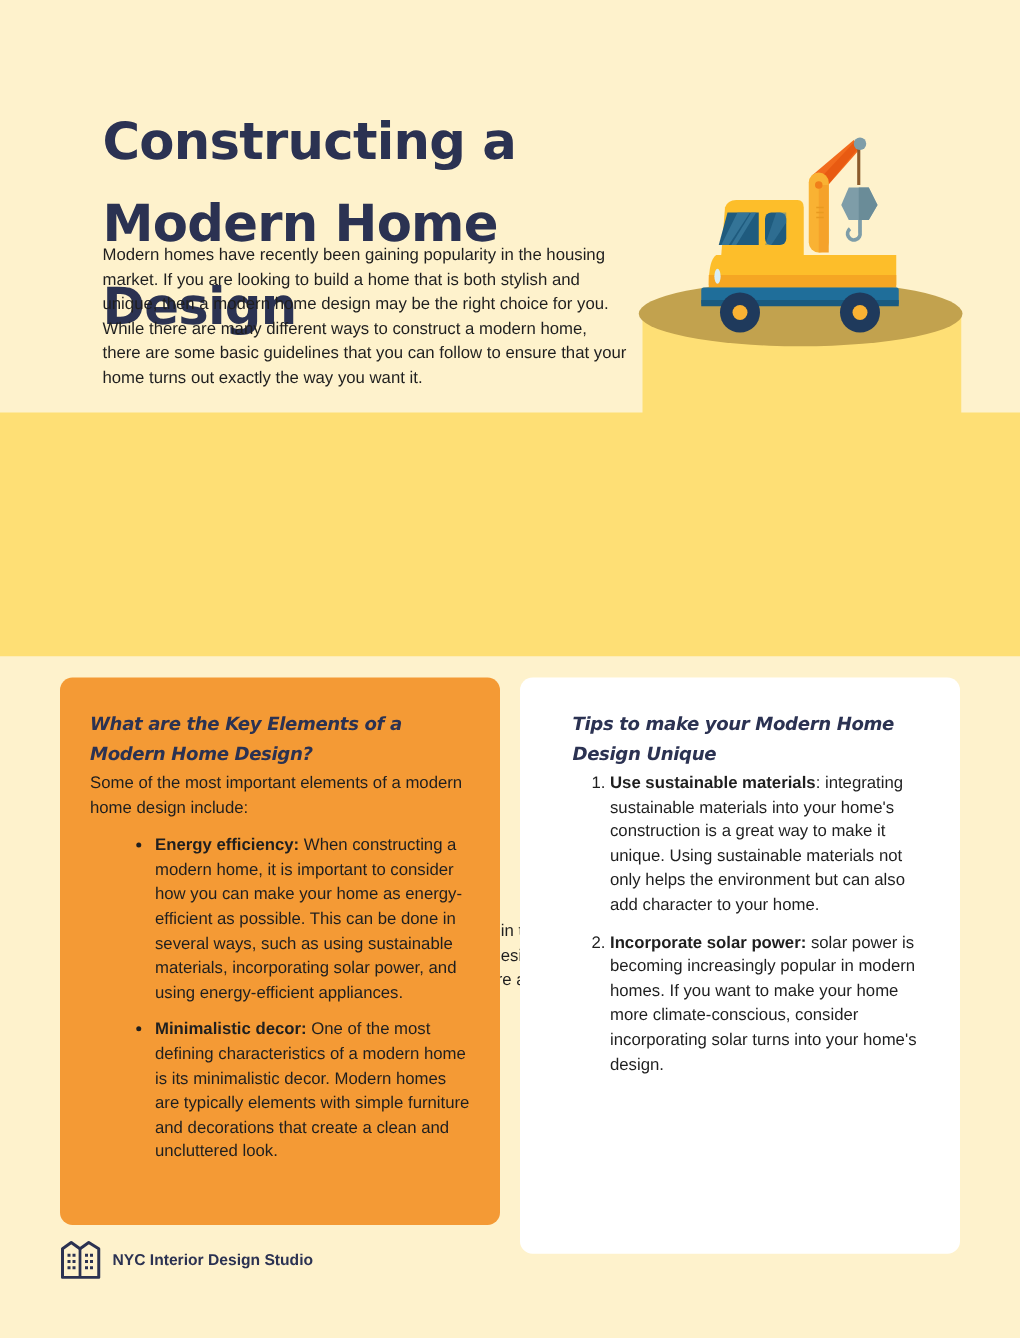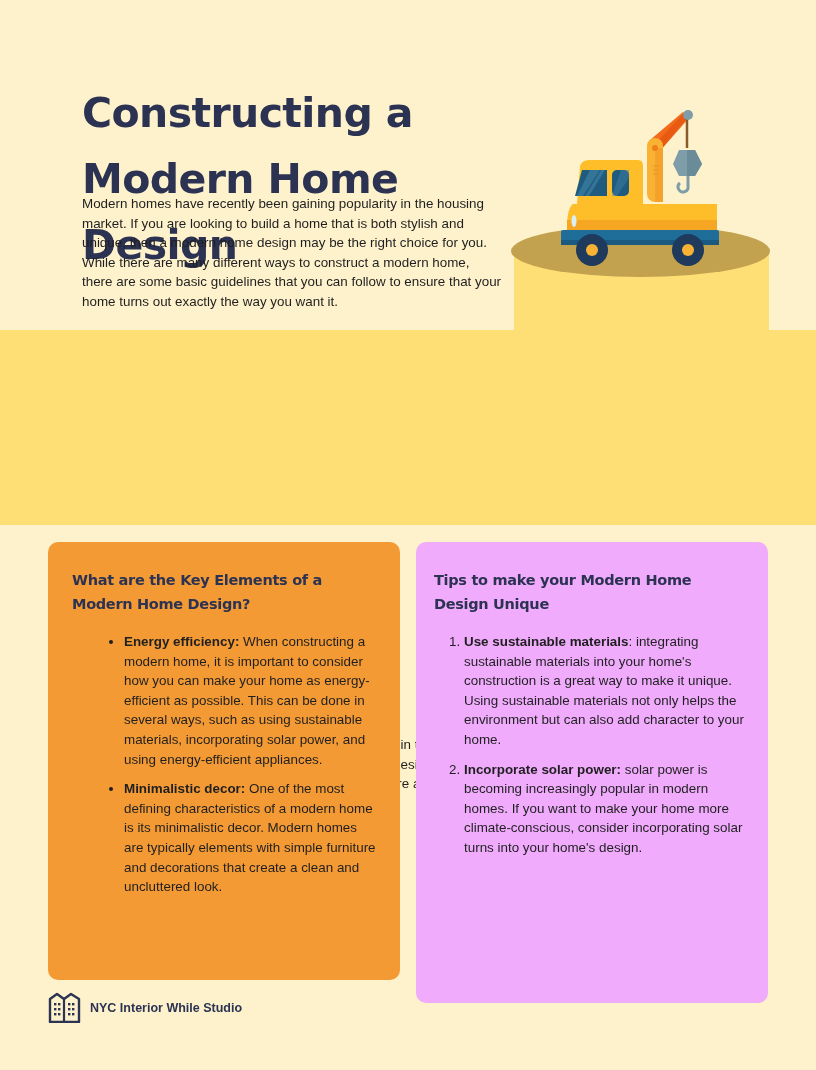--- a/index.html
+++ b/index.html
@@ -77,32 +77,32 @@
     padding: 26px 24px 20px 24px;
   }
   .card-orange {
     left: 48px; top: 542px;
     width: 352px; height: 438px;
     background: #F49A35;
   }
   .card-teal {
     left: 416px; top: 542px;
     width: 352px; height: 461px;
-    background: #f0abfc;
-    padding-left: 18px;
+    background: #ffffff;
+    padding-left: 42px;
   }
   .card h3 {
     font-family: "DejaVu Sans", sans-serif;
     font-weight: bold;
     font-size: 14.5px;
     line-height: 24px;
     color: #2B3252;
     letter-spacing: -0.3px;
-    margin-bottom: 16px;
     width: 280px;
+    font-style: italic;
   }
   .card p {
     font-size: 13.4px;
     line-height: 19.6px;
     color: #1f1f1f;
     margin-bottom: 11px;
   }
   .card ul, .card ol {
     font-size: 13.4px;
     line-height: 19.6px;
@@ -173,20 +173,21 @@
   <rect x="6" y="132" width="158" height="5" fill="#1A5A80"></rect>
 
   <circle cx="37" cy="142" r="16" fill="#1F3A5C"></circle>
   <circle cx="37" cy="142" r="6" fill="#F9B233"></circle>
   <circle cx="133" cy="142" r="16" fill="#1F3A5C"></circle>
   <circle cx="133" cy="142" r="6" fill="#F9B233"></circle>
 </svg>
 
 <div class="card card-orange">
   <h3>What are the Key Elements of a Modern Home Design?</h3>
+  <p>Some of the most important elements of a modern home design include:</p>
   <ul>
     <li><b>Energy efficiency:</b><span> When constructing a modern home, it is important to consider how you can make your home as energy-efficient as possible. This can be done in several ways, such as using sustainable materials, incorporating solar power, and using energy-efficient appliances.</span></li>
     <li><b>Minimalistic decor:</b><span> One of the most defining characteristics of a modern home is its minimalistic decor. Modern homes are typically elements with simple furniture and decorations that create a clean and uncluttered look.</span></li>
   </ul>
 </div>
 
 <div class="card card-teal">
   <h3>Tips to make your Modern Home Design Unique</h3>
   <ol>
     <li><b>Use sustainable materials</b><span>: integrating sustainable materials into your home's construction is a great way to make it unique. Using sustainable materials not only helps the environment but can also add character to your home.</span></li>
@@ -206,14 +207,14 @@
       <rect x="6" y="21" width="2.4" height="2.4"></rect>
         <rect x="10" y="21" width="2.4" height="2.4"></rect>
       <rect x="20" y="11" width="2.4" height="2.4"></rect>
         <rect x="24" y="11" width="2.4" height="2.4"></rect>
       <rect x="20" y="16" width="2.4" height="2.4"></rect>
         <rect x="24" y="16" width="2.4" height="2.4"></rect>
       <rect x="20" y="21" width="2.4" height="2.4"></rect>
         <rect x="24" y="21" width="2.4" height="2.4"></rect>
     </g>
   </svg>
-  <span class="footer-label">NYC Interior While Studio</span>
+  <span class="footer-label">NYC Interior Design Studio</span>
 </div>
 
 </body></html>

